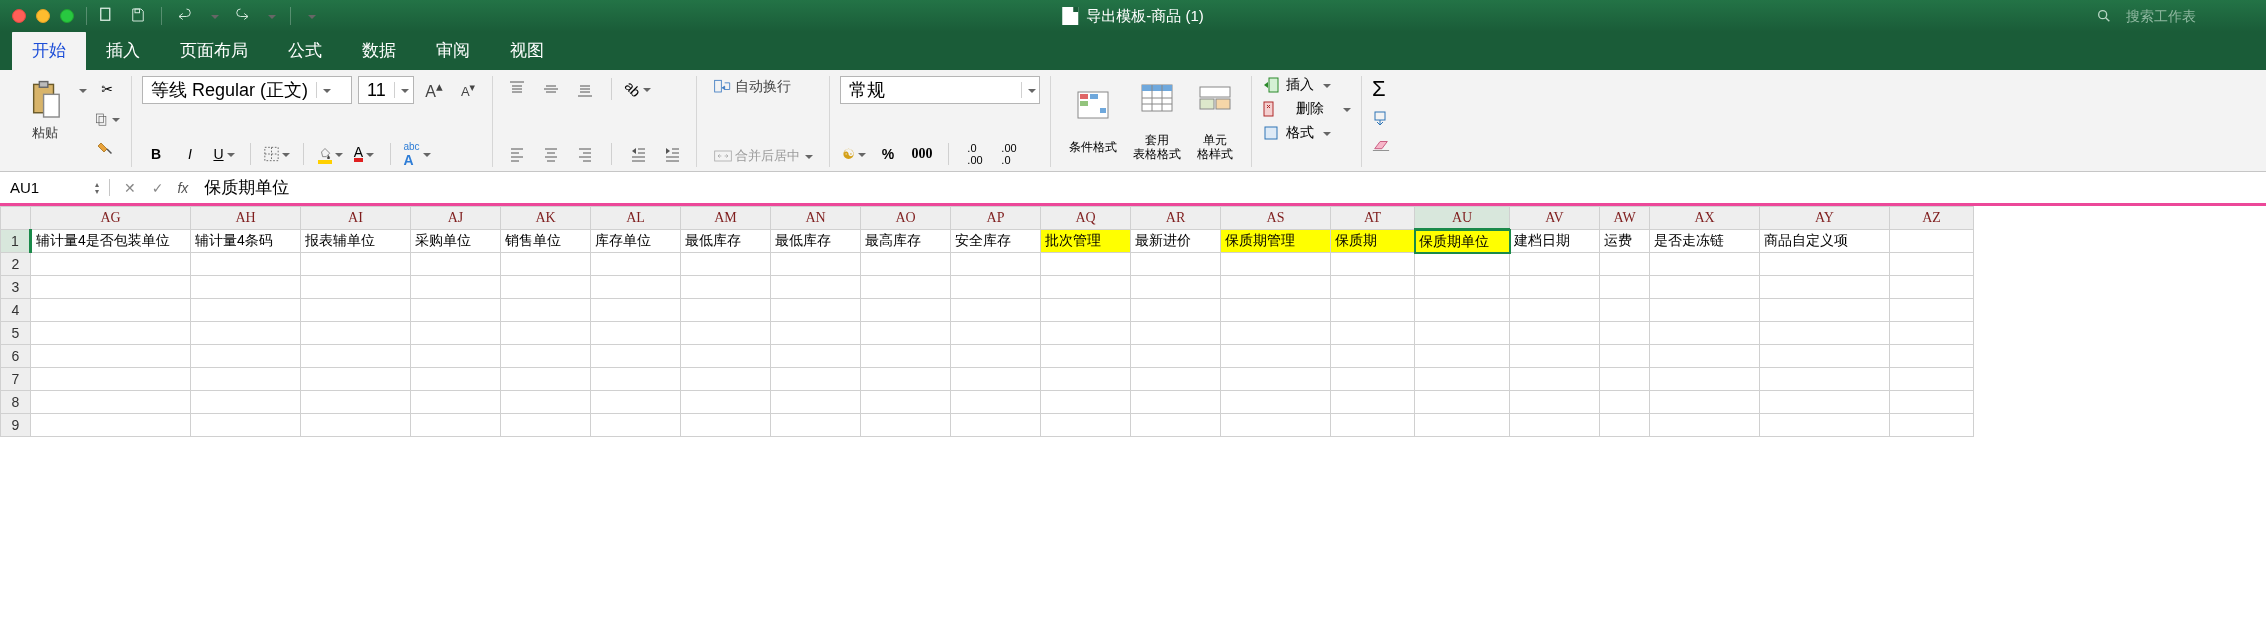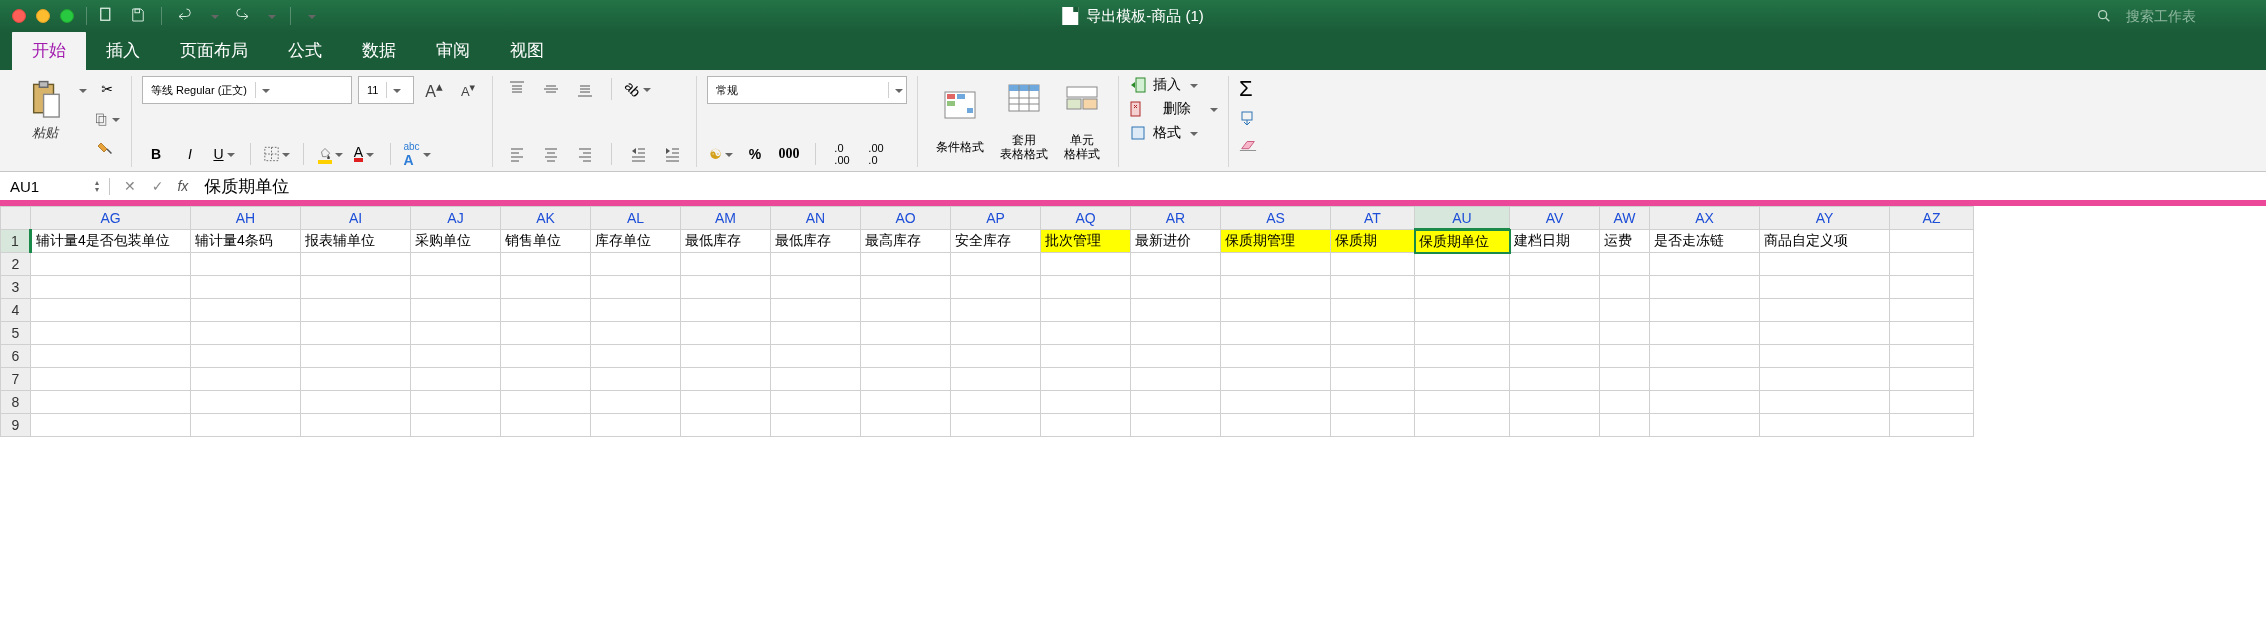--- a/index.html
+++ b/index.html
@@ -18,62 +18,62 @@
   .title-center { position:absolute; left:50%; transform:translateX(-50%); display:flex; align-items:center; gap:8px; font-size:15px; color:#fff; }
   .doc-icon { width:16px; height:18px; background:#fff; display:inline-block; position:relative;}
   .doc-icon::after{content:"";position:absolute;top:0;right:0;width:5px;height:5px;background:#1a5c38;}
   .search-wrap { margin-left:auto; display:flex; align-items:center; padding-right:20px; gap:14px; color:#b8d6c4;}
   .search-wrap input { background:transparent; border:none; color:#d6e9de; font-size:14px; width:120px; outline:none;}
   .search-wrap input::placeholder{color:#8fb8a0;}
 
   
   .tabrow { background:#1a5c38; display:flex; padding-left:12px; height:38px; align-items:flex-end;}
   .tab { padding:8px 20px; color:#fff; font-size:17px; cursor:pointer;}
-  .tab.active { background:#f3f3f3; color:#a21caf; font-weight:500; border-radius:2px 2px 0 0;}
+  .tab.active { background:#f3f3f3; color:#1d4ed8; font-weight:500; border-radius:2px 2px 0 0;}
 
   
   .ribbon { background:#f3f3f3; border-bottom:1px solid #c6c6c6; height:102px; display:flex; padding:6px 10px 4px 10px;}
   .group { display:flex; flex-direction:column; justify-content:space-between; padding:0 10px; border-right:1px solid #d6d6d6; }
   .group:last-child{border-right:none;}
   .group-top{display:flex; align-items:center; gap:6px;}
   .group-bot{display:flex; align-items:center; gap:6px;}
   .big-btn { display:flex; flex-direction:column; align-items:center; gap:4px; padding:4px 8px; cursor:pointer;}
-  .big-btn .lbl{font-size:13px;color:#333;font-style:italic;}
+  .big-btn .lbl{font-size:13px;color:#333;}
   .small-btn{width:28px;height:26px;display:flex;align-items:center;justify-content:center;border:1px solid transparent;cursor:pointer;border-radius:2px;}
   .caret-down::after{content:"";display:inline-block;margin-left:3px;border:4px solid transparent;border-top-color:#666;transform:translateY(2px);}
   .combo{display:flex;align-items:center;border:1px solid #b5b5b5;background:#fff;height:28px;}
-  .combo .val{padding:0 8px;font-size:11px;}
+  .combo .val{padding:0 8px;font-size:18px;}
   .combo .arr{width:18px;text-align:center;color:#666;border-left:1px solid #d0d0d0;}
   .font-combo{width:210px;}
   .size-combo{width:56px;}
   .stack{display:flex;flex-direction:column;gap:4px;}
   .sep-v{width:1px;background:#d0d0d0;align-self:stretch;margin:2px 6px;}
   .fake-icon{font-size:16px;color:#444;}
   .underline-y{border-bottom:4px solid #ffd000;display:inline-block;line-height:12px;padding-bottom:0;}
   .underline-r{border-bottom:4px solid #e02020;display:inline-block;line-height:12px;}
   .label-sm{font-size:13px;color:#6a6a6a;}
   .disabled{color:#9a9a9a;}
   .cell-style-btn{display:flex;flex-direction:column;align-items:center;gap:20px;padding:2px 8px;cursor:pointer;}
   .cell-style-btn svg{width:34px;height:30px;}
   .cell-style-btn .lbl{font-size:12px;text-align:center;line-height:14px;}
 
   
-  .formula-bar{display:flex;align-items:center;height:34px;border-bottom:6px solid #ec4899;background:#fff;}
+  .formula-bar{display:flex;align-items:center;height:34px;border-bottom:3px solid #ec4899;background:#fff;}
   .name-box{width:110px;border-right:1px solid #c6c6c6;padding:0 10px;font-size:15px;display:flex;align-items:center;gap:10px;}
   .name-box .spin{display:flex;flex-direction:column;margin-left:auto;}
   .name-box .spin span{font-size:8px;color:#666;line-height:7px;cursor:pointer;}
   .fx-btns{display:flex;gap:16px;padding:0 14px;color:#888;}
   .fx-label{font-style:italic;color:#555;margin-right:10px;}
   .formula-in{flex:1;border:none;outline:none;font-size:17px;padding:0 6px;}
 
   
   .grid-wrap{overflow:auto;}
   table.grid{border-collapse:collapse;table-layout:fixed;}
   table.grid th,table.grid td{border:1px solid #d0d0d0;height:23px;font-size:14px;}
-  table.grid thead th{background:#eee;font-weight:normal;color:#1d4ed8;position:relative;}
+  table.grid thead th{background:#eee;font-weight:normal;color:#7f1d1d;position:relative;font-family:Liberation Serif, serif;}
   table.grid thead th.sel{background:#d8e7dc;border-bottom:3px solid #1a8a4a;}
   .corner{width:30px;background:#eee;}
   .rowhdr{width:30px;background:#eee;text-align:center;color:#333;font-size:13px;}
   .rowhdr.sel{background:#d8e7dc;border-right:3px solid #1a8a4a;}
   td.cell{background:#fff;padding:0 4px;white-space:nowrap;overflow:hidden;}
   td.hl{background:#ffff00;margin-left:12px;}
   td.active{outline:2px solid #1a8a4a;outline-offset:-1px;}
   
   
   .w-wide{width:160px;} .w-110{width:110px;} .w-95{width:95px;}
@@ -298,20 +298,47 @@
             <path d="M3 3l4 3-4 3z" fill="#555"></path>
             <line x1="9" y1="4" x2="16" y2="4" stroke="#555"></line>
             <line x1="9" y1="8" x2="16" y2="8" stroke="#555"></line>
             <line x1="3" y1="12" x2="16" y2="12" stroke="#555"></line>
             <line x1="3" y1="16" x2="16" y2="16" stroke="#555"></line>
           </svg>
         </div>
     </div>
   </div>
 
+  <div class="group">
+    <div class="group-top">
+      <div class="pill-row">
+        <span class="item">
+          <svg width="20" height="18" viewBox="0 0 24 20" fill="none" stroke="#3a78c0">
+              <rect x="2" y="2" width="8" height="14"></rect>
+              <path d="M14 5h6v8h-6"></path>
+              <path d="M14 13l-3-2 3-2z" fill="#3a78c0"></path>
+            </svg>
+          <span>自动换行</span>
+        </span>
+      </div>
+    </div>
+    <div class="group-bot">
+      <div class="pill-row">
+        <span class="item disabled">
+          <svg width="20" height="18" viewBox="0 0 24 20" fill="none" stroke="#aaa">
+              <rect x="2" y="4" width="20" height="12"></rect>
+              <path d="M6 10h4M6 10l2-2M6 10l2 2"></path>
+              <path d="M18 10h-4M18 10l-2-2M18 10l-2 2"></path>
+            </svg>
+          <span class="label-sm disabled">合并后居中</span>
+          <span class="caret-down"></span>
+        </span>
+      </div>
+    </div>
+  </div>
 
   <div class="group">
     <div class="group-top">
       <div class="combo" style="width:200px">
         <span class="val">常规</span>
         <span class="arr caret-down" style="margin-left:auto"></span>
       </div>
     </div>
     <div class="group-bot">
       <div class="small-btn">

